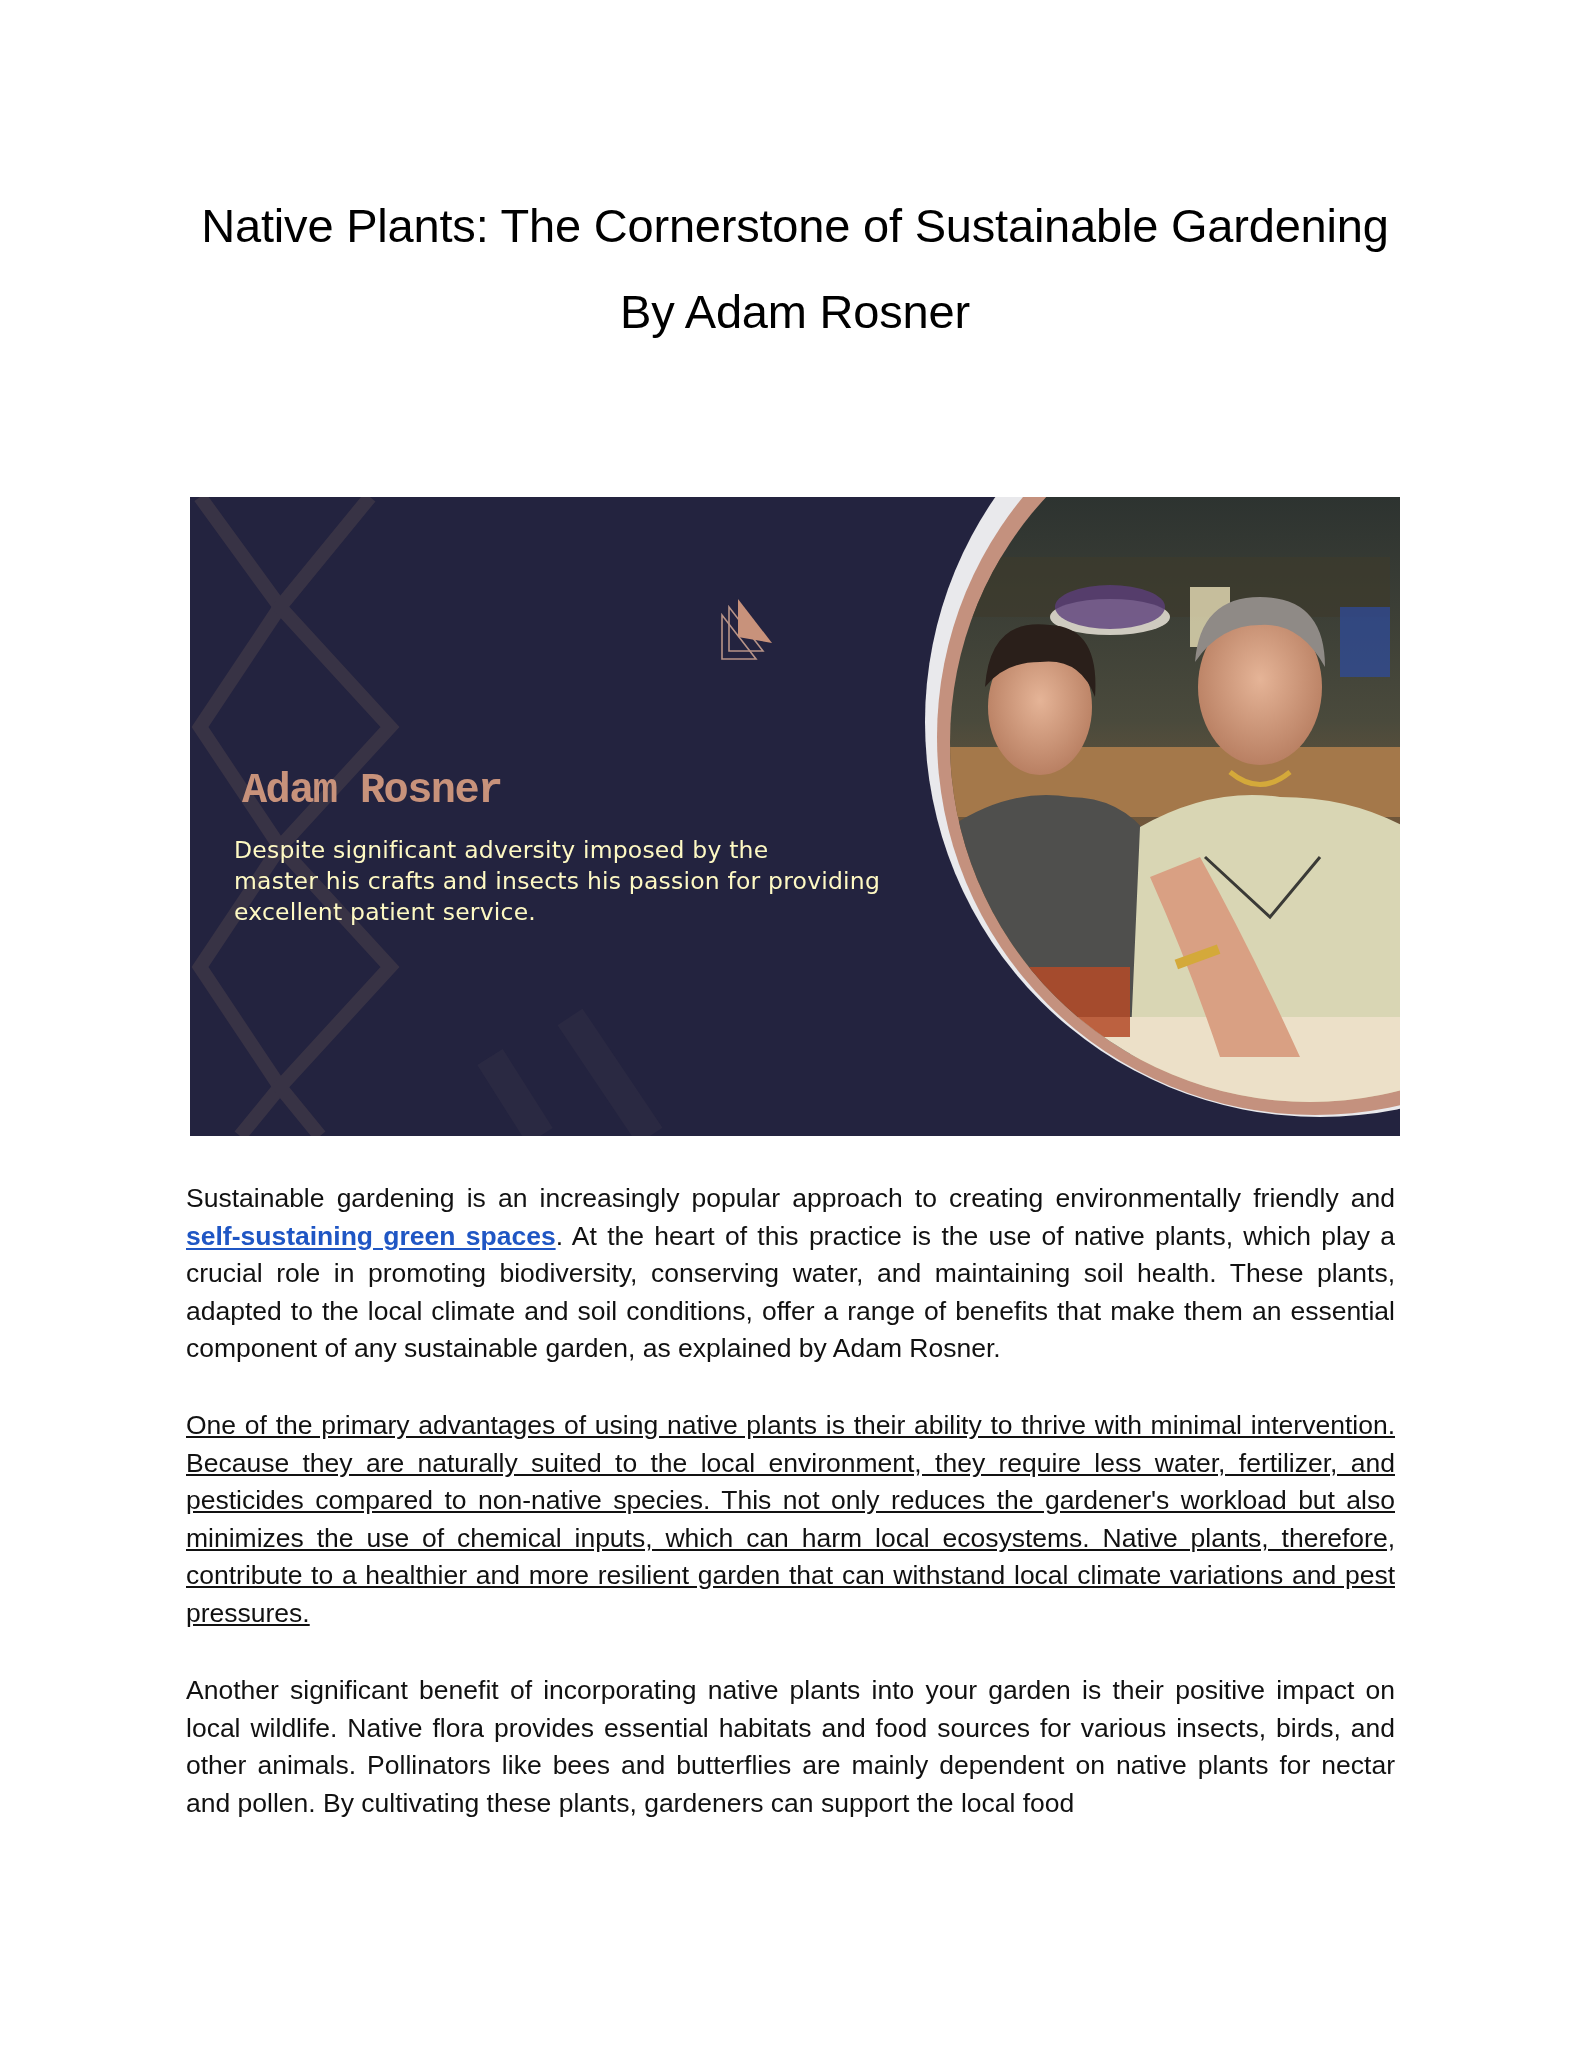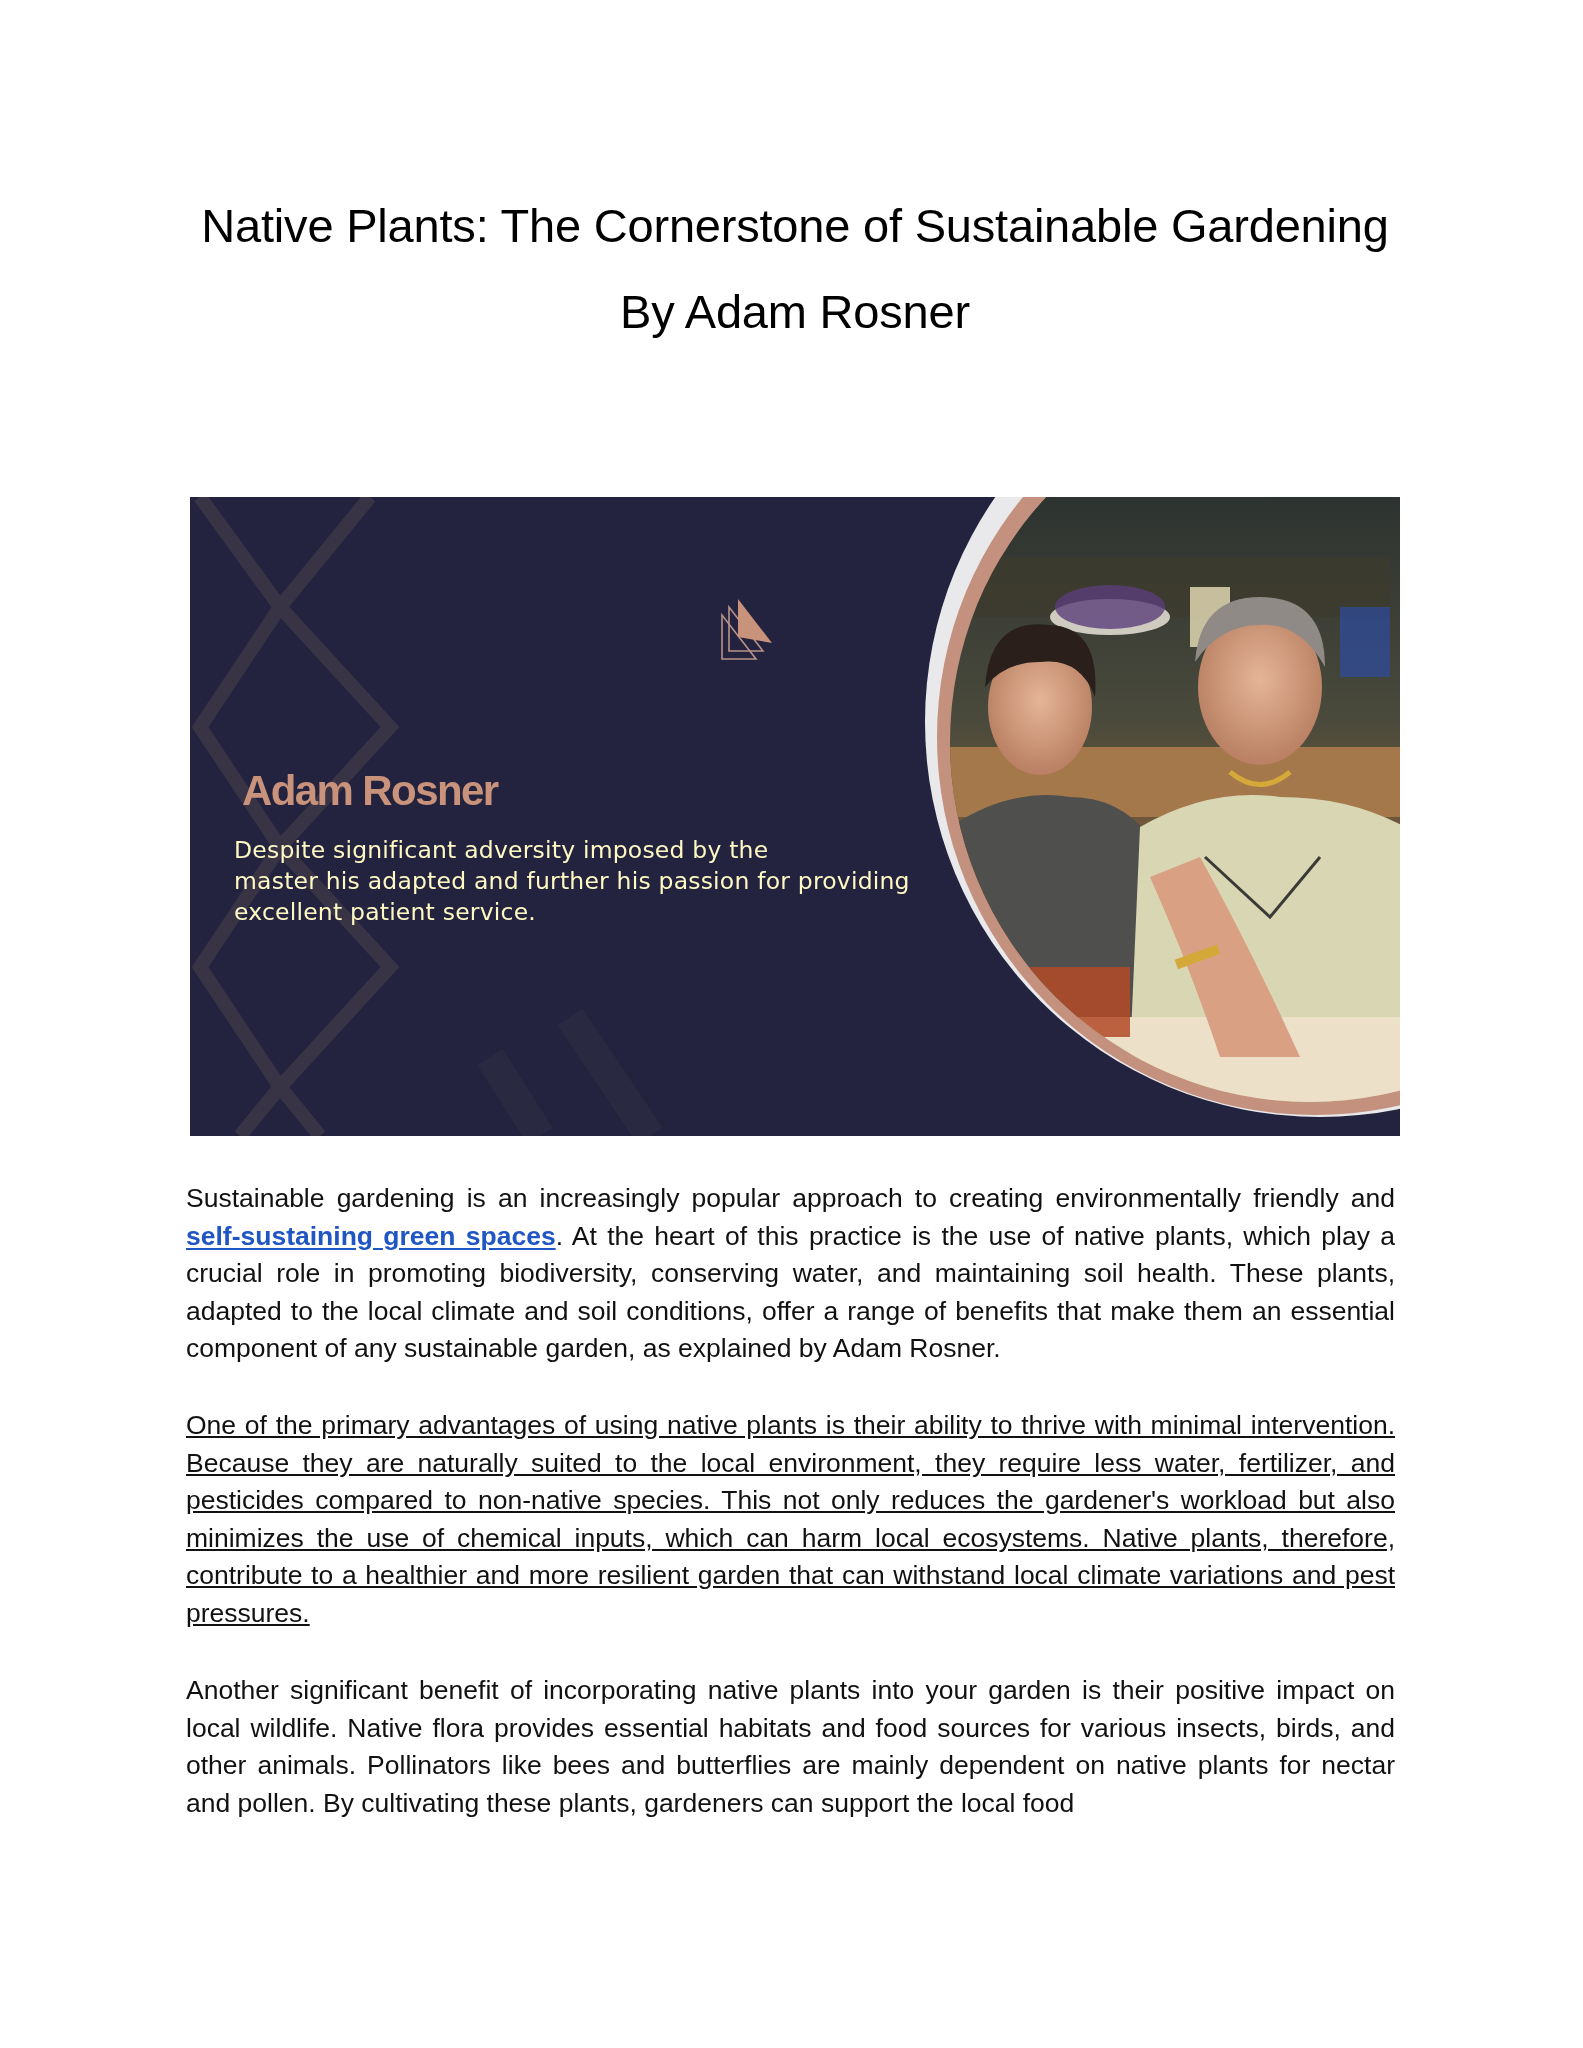--- a/index.html
+++ b/index.html
@@ -12,21 +12,21 @@
     margin: 0; letter-spacing: -0.2px;
   }
 
   .banner {
     position: absolute; left: 190px; top: 497px; width: 1210px; height: 639px;
     background: #23233f; overflow: hidden;
   }
   .banner svg.deco { position: absolute; left: 0; top: 0; }
   .banner-name {
     position: absolute; left: 52px; top: 270px;
-    font-family: Liberation Sans, sans-serif; font-weight: 700; font-size: 42px;
+    font-family: Liberation Mono, monospace; font-weight: 700; font-size: 42px;
     color: #c8927b; letter-spacing: -1.6px; margin: 0;
   }
   .banner-desc {
     position: absolute; left: 44px; top: 338px; width: 720px;
     font-family: "DejaVu Sans", sans-serif; font-size: 23.5px; line-height: 31px;
     color: #fef9c3; margin: 0; letter-spacing: 0.2px;
   }
   .banner-desc span { display: block; white-space: nowrap; }
 
   .photo-wrap { position: absolute; left: 0; top: 0; width: 1210px; height: 639px; }
@@ -61,21 +61,21 @@
 
   <svg style="position:absolute;left:520px;top:100px" width="70" height="70" viewBox="0 0 70 70">
     <polygon points="12,18 12,62 46,62" fill="none" stroke="#b89488" stroke-width="1.6"></polygon>
     <polygon points="19,10 19,54 53,54" fill="none" stroke="#b89488" stroke-width="1.6"></polygon>
     <polygon points="28,2 28,40 62,46" fill="#c8927b"></polygon>
   </svg>
 
   <h2 class="banner-name">Adam Rosner</h2>
   <p class="banner-desc">
     <span>Despite significant adversity imposed by the</span>
-    <span>master his adapted and further his passion for providing</span>
+    <span>master his crafts and insects his passion for providing</span>
     <span>excellent patient service.</span>
   </p>
 
   <svg class="photo-wrap" width="1210" height="639" viewBox="0 0 1210 639">
     <defs>
       <clipPath id="photoClip">
           <circle cx="1120" cy="245" r="360"></circle>
         </clipPath>
       <linearGradient id="bgG" x1="0" y1="0" x2="0" y2="1">
         <stop offset="0" stop-color="#2d3330"></stop>

